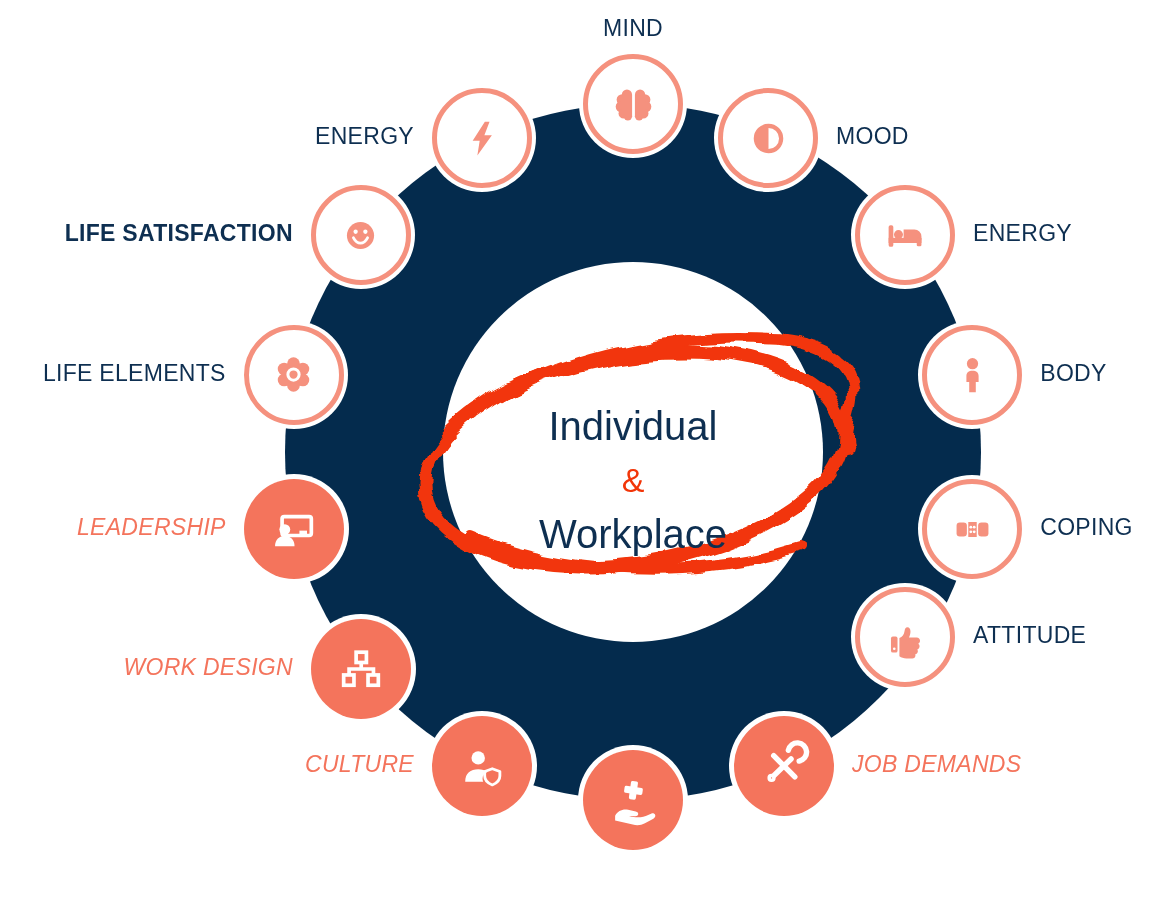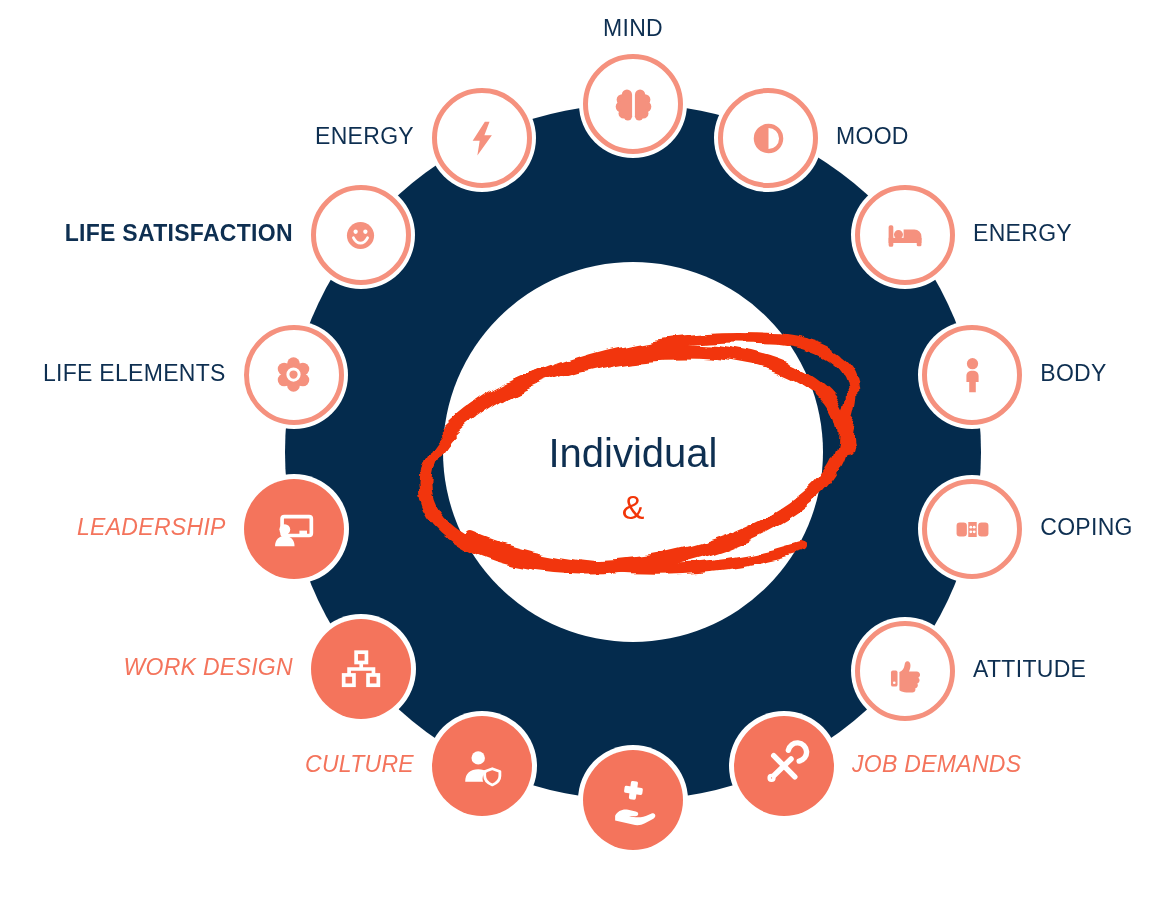--- a/index.html
+++ b/index.html
@@ -64,20 +64,21 @@
     <g filter="url(#crayon)" fill="none" stroke="var(--scribble)" stroke-linecap="round">
       <ellipse cx="634" cy="460" rx="211" ry="104" stroke-width="13" transform="rotate(-9 634 460)"></ellipse>
       <path d="M470 416 C540 363 660 331 778 339 C818 343 850 358 852 386 C856 410 840 426 847 448" stroke-width="11.5"></path>
       <path d="M472 536 C560 574 700 580 800 548" stroke-width="10"></path>
     </g>
   </svg>
 
   <div class="center-text">
     <div>Individual</div>
     <div class="amp">&amp;</div>
+    <div>Workplace</div>
   </div>
 
   <div id="nodes">
       <div class="node outline" style="left: 583px; top: 54px;">
         <div class="circle">
           <svg viewBox="0 0 48 48">
             <g fill="currentColor">
               <circle cx="17" cy="13.5" r="5.5"></circle>
               <circle cx="12" cy="19" r="6"></circle>
               <circle cx="11" cy="26.5" r="6"></circle>
@@ -134,21 +135,21 @@
             <g fill="#fff">
               <circle cx="22.2" cy="21.5" r="1.5"></circle>
               <circle cx="25.8" cy="21.5" r="1.5"></circle>
               <circle cx="22.2" cy="26.5" r="1.5"></circle>
               <circle cx="25.8" cy="26.5" r="1.5"></circle>
             </g>
           </svg>
         </div>
         <div class="label pos-right">COPING</div>
       </div>
-      <div class="node outline" style="left: 855.077px; top: 621px;">
+      <div class="node outline" style="left: 855.077px; top: 587px;">
         <div class="circle">
           <svg viewBox="0 0 48 48" fill="currentColor">
             <rect x="8.5" y="23" width="7" height="17" rx="2"></rect>
             <circle cx="12" cy="36" r="1.4" fill="#fff"></circle>
             <path d="M17.5 40 V24.5 c3-1 5-3.5 5.5-7.5 c.3-2.6 1.2-4 3-4 c2.2 0 3.3 1.8 3.3 4.3 c0 2.4-.6 4.6-1.6 6.7 h8.3 c2 0 3.5 1.5 3.5 3.4 c0 1.5-.8 2.7-2 3.2 c.9.6 1.5 1.6 1.5 2.8 c0 1.6-1 2.9-2.4 3.3 c.4.6.6 1.3.6 2 c0 1.7-1.2 3-2.8 3.2 c.1.4.2.8.2 1.2 c0 1.8-1.5 3.2-3.3 3.2 H25 c-3 0-5.5-.9-7.5-2.3 Z"></path>
           </svg>
         </div>
         <div class="label pos-right">ATTITUDE</div>
       </div>
       <div class="node solid" style="left: 733.992px; top: 715.537px;">

